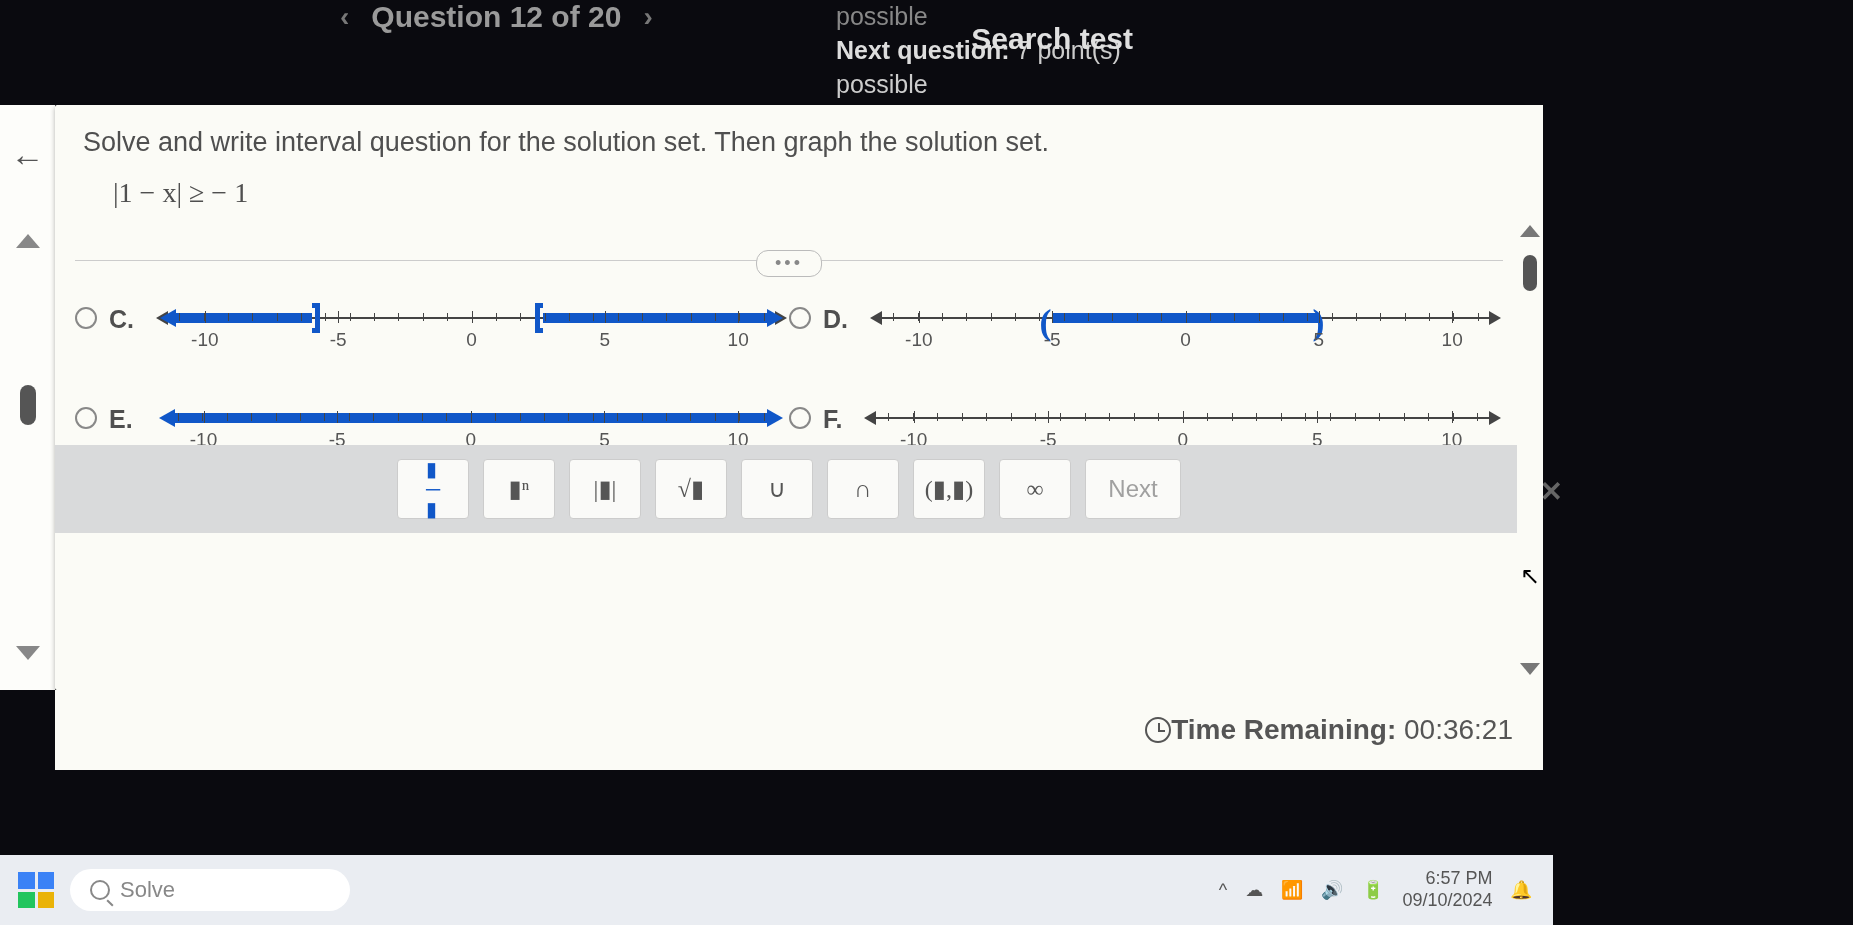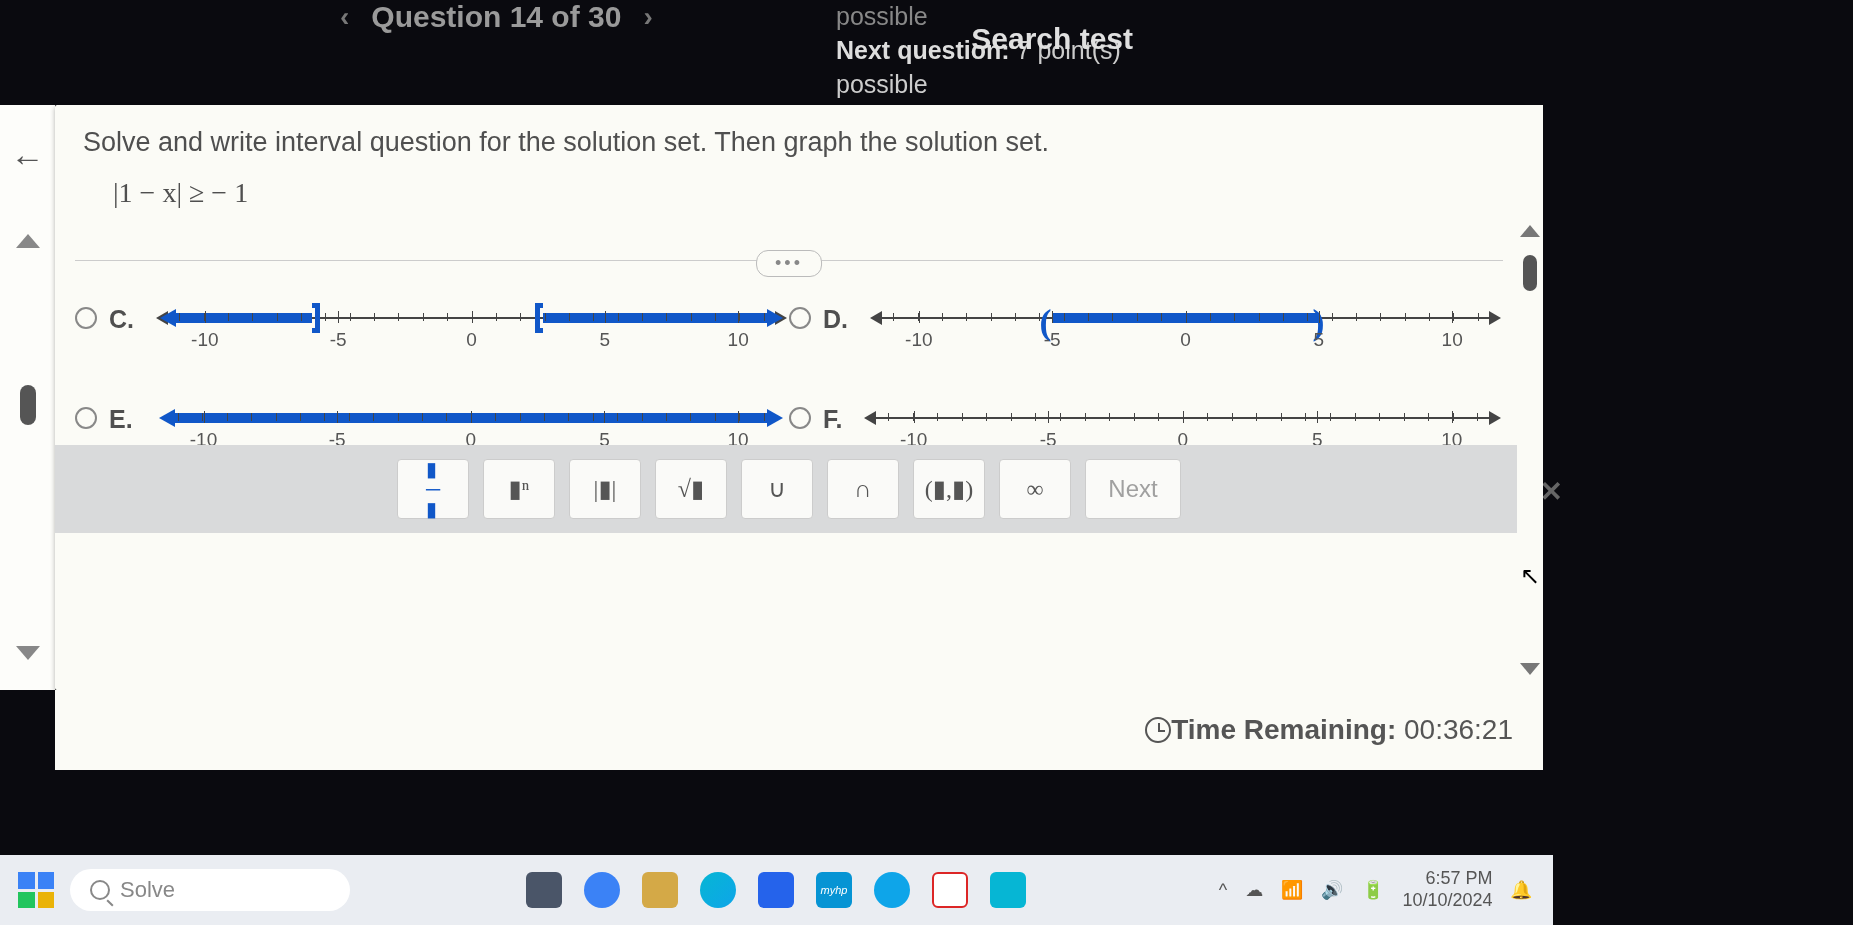--- a/index.html
+++ b/index.html
@@ -70,21 +70,21 @@
 .tray .dt{text-align:right;line-height:1.2}
 </style>
 </head>
 <body>
 
 <div class="screen">
 
   <div class="topbar">
     <div class="qnav">
       <span class="arrow">‹</span>
-      <span>Question 14 of 30</span>
+      <span>Question 12 of 20</span>
       <span class="arrow">›</span>
     </div>
     <div class="qinfo">
       <div style="color:#888">possible</div>
       <div><b>Next question:</b><span> 7 point(s)</span></div>
       <div>possible</div>
     </div>
     <div class="submit">Search test</div>
   </div>
 
@@ -326,38 +326,27 @@
     <div class="winbtn">
         <span></span>
         <span></span>
         <span></span>
         <span></span>
       </div>
     <div class="search">
       <div class="mg"></div>
       <span>Solve</span>
     </div>
-    <div class="ticons">
-      <div class="ticon" style="background:#4a5568"></div>
-      <div class="ticon" style="background:#3b82f6;border-radius:50%"></div>
-      <div class="ticon" style="background:#d4a947"></div>
-      <div class="ticon" style="background:linear-gradient(135deg,#06b6d4,#0ea5e9);border-radius:50%"></div>
-      <div class="ticon" style="background:#2563eb"></div>
-      <div class="ticon" style="background:#0694d4;color:#fff;display:flex;align-items:center;justify-content:center;font-size:11px;font-style:italic">myhp</div>
-      <div class="ticon" style="background:#0ea5e9;border-radius:50%"></div>
-      <div class="ticon" style="background:#fff;border:2px solid #dc2626"></div>
-      <div class="ticon" style="background:#06b6d4"></div>
-    </div>
     <div class="tray">
       <span>^</span>
       <span>☁</span>
       <span>📶</span>
       <span>🔊</span>
       <span>🔋</span>
       <div class="dt">
         <div>6:57 PM</div>
-        <div>10/10/2024</div>
+        <div>09/10/2024</div>
       </div>
       <span>🔔</span>
     </div>
   </div>
 
 </div>
 
 </body></html>

